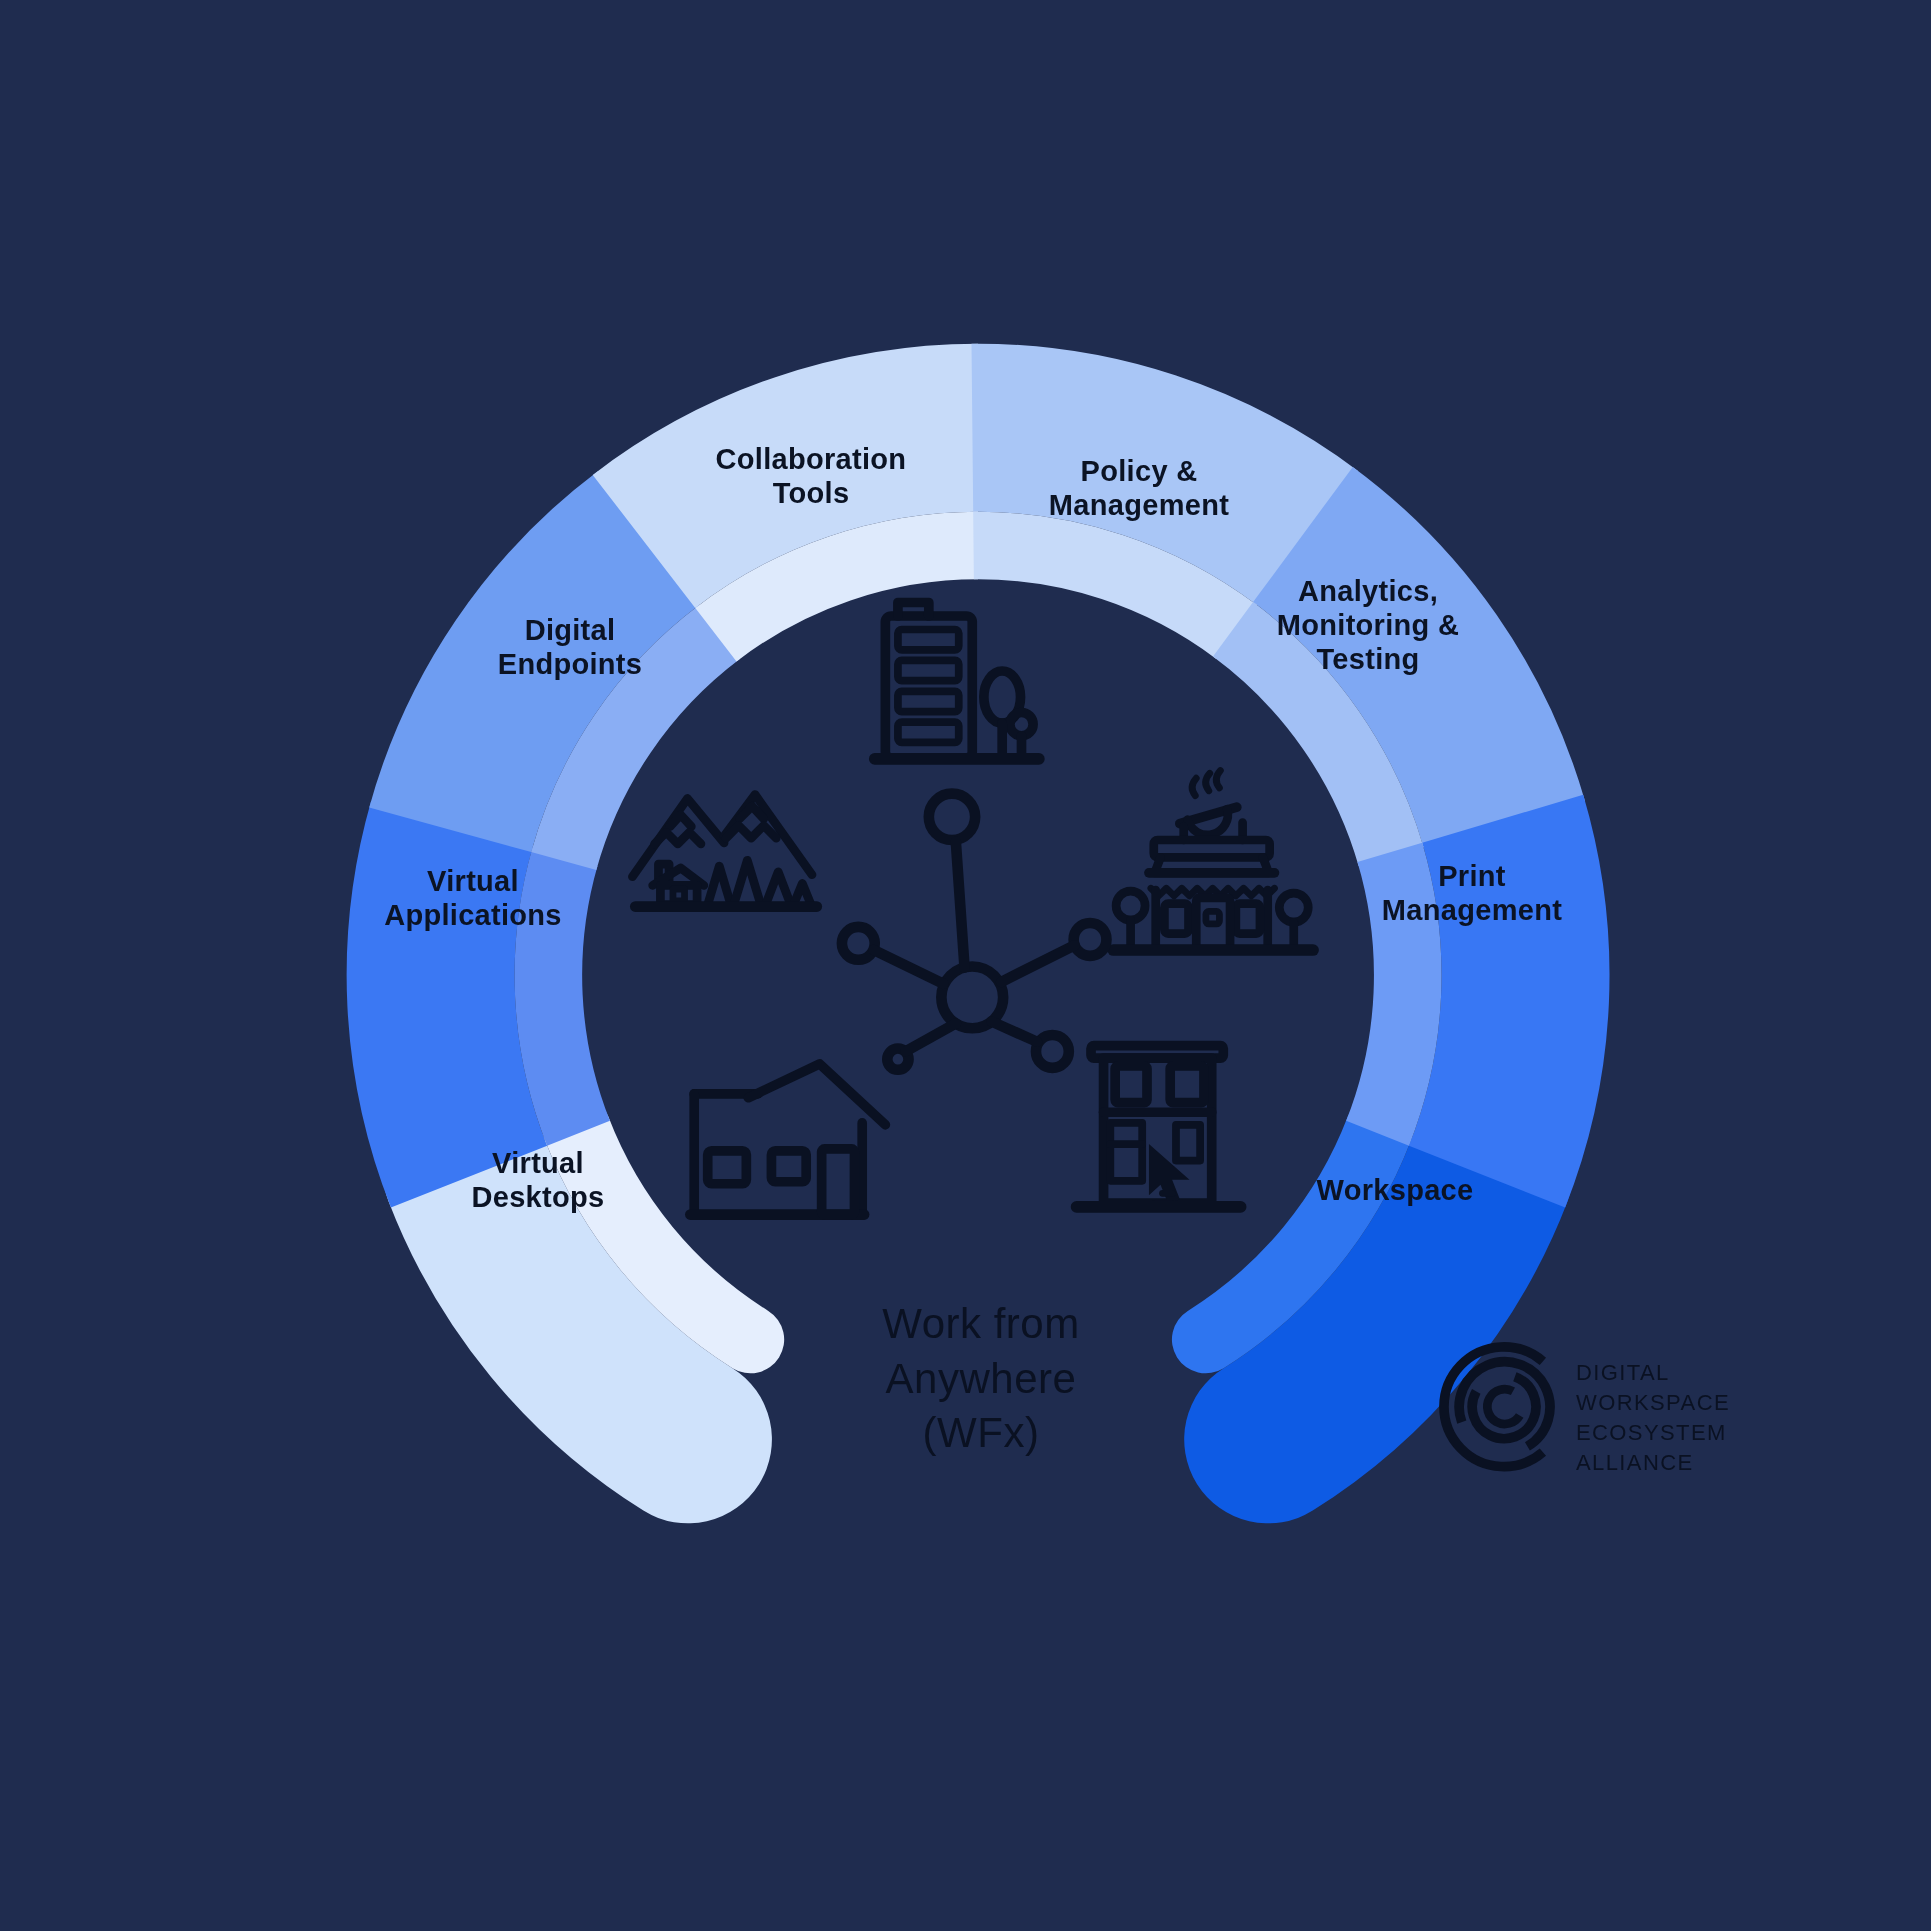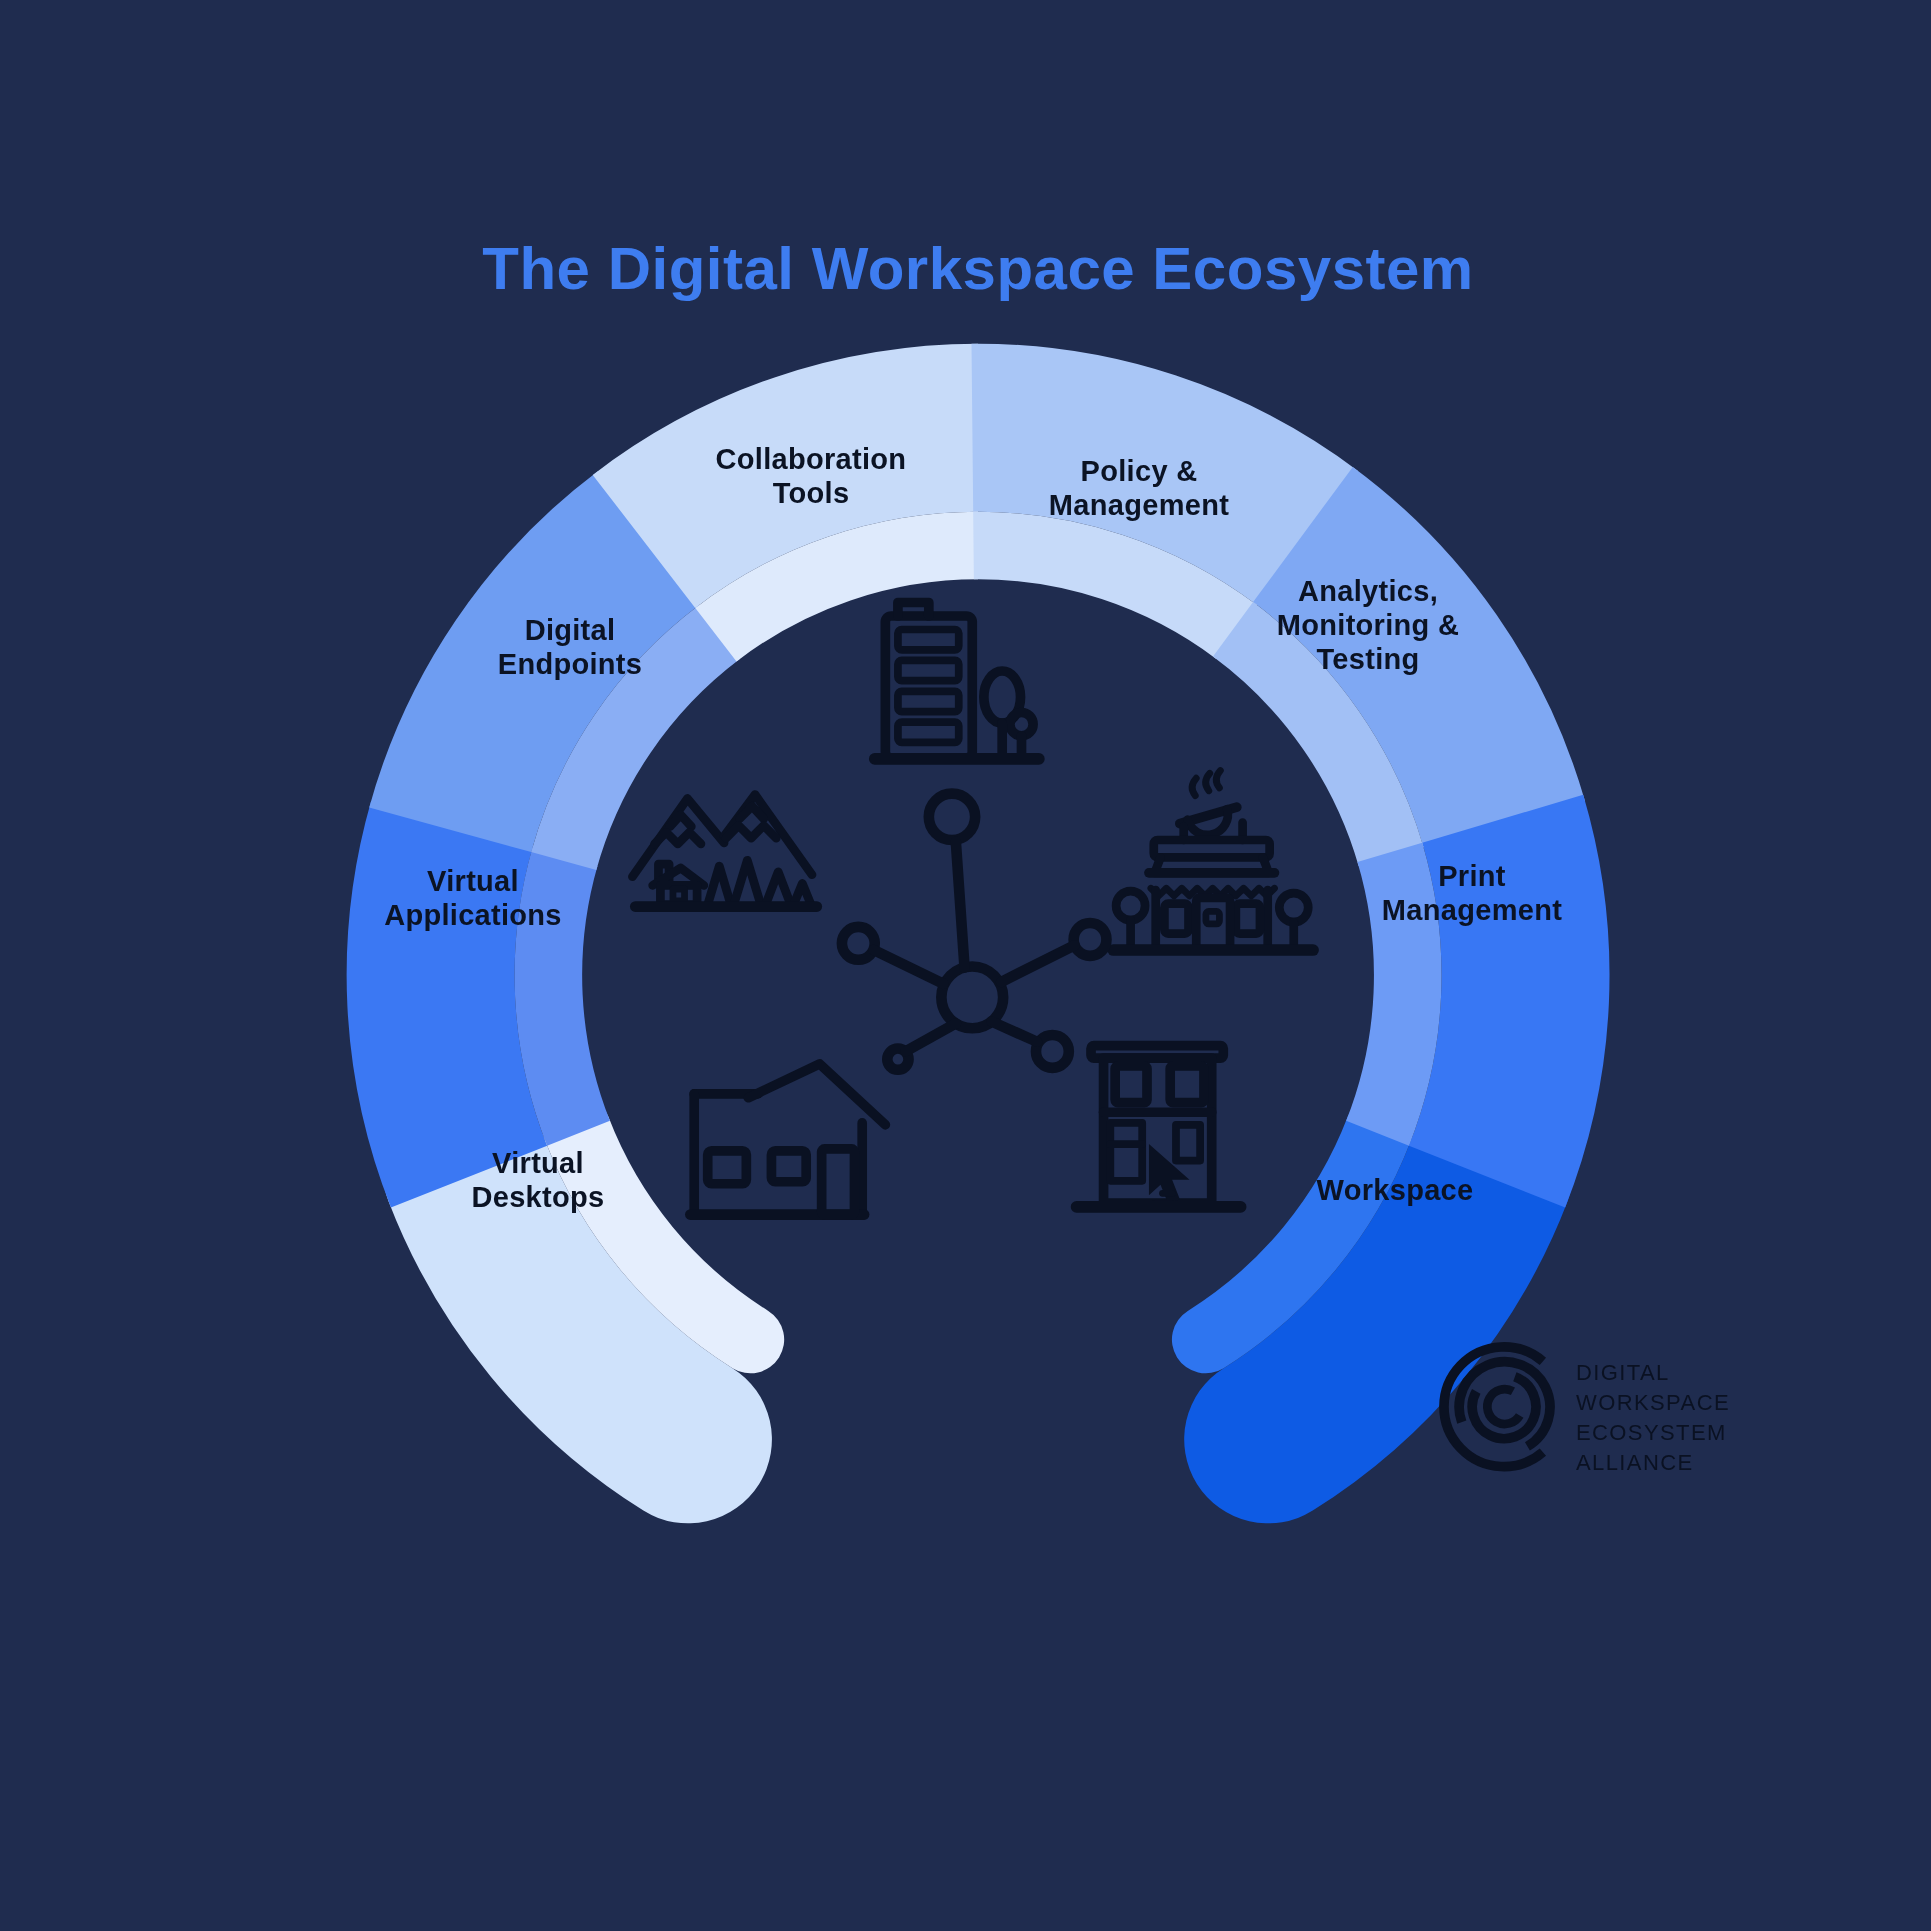--- a/index.html
+++ b/index.html
@@ -158,21 +158,20 @@
     </g>
 
     <g fill="none" stroke-width="10" stroke-linecap="butt" stroke="#0A1122">
       <path d="M1598 1504 A62 62 0 1 1 1598 1410"></path>
       <path d="M1514 1473 A47 47 0 1 1 1582 1498"></path>
       <path d="M1569 1426 A33 33 0 1 1 1529 1441"></path>
       <path d="M1574 1466 A18 18 0 1 1 1567 1441" stroke-width="9"></path>
     </g>
   </svg>
 
-  <div class="title" style="left:978px;top:268px;">The Digital Workspace Ecosystem</div>
 
   <div class="lbl" style="left:811px;top:476px;">Collaboration
 Tools</div>
 
   <div class="lbl" style="left:1139px;top:488px;">Policy &amp;
 Management</div>
 
   <div class="lbl" style="left:570px;top:647px;">Digital
 Endpoints</div>
 
@@ -184,20 +183,23 @@
 Applications</div>
 
   <div class="lbl" style="left:1472px;top:893px;">Print
 Management</div>
 
   <div class="lbl" style="left:538px;top:1180px;">Virtual
 Desktops</div>
 
   <div class="lbl" style="left:1395px;top:1190px;">Workspace</div>
 
+  <div class="wfx" style="left:981px;top:1379px;">Work from
+Anywhere
+(WFx)</div>
 
   <div class="logo-text">DIGITAL
 WORKSPACE
 ECOSYSTEM
 ALLIANCE</div>
 
 </div>
 
 
 </body></html>

